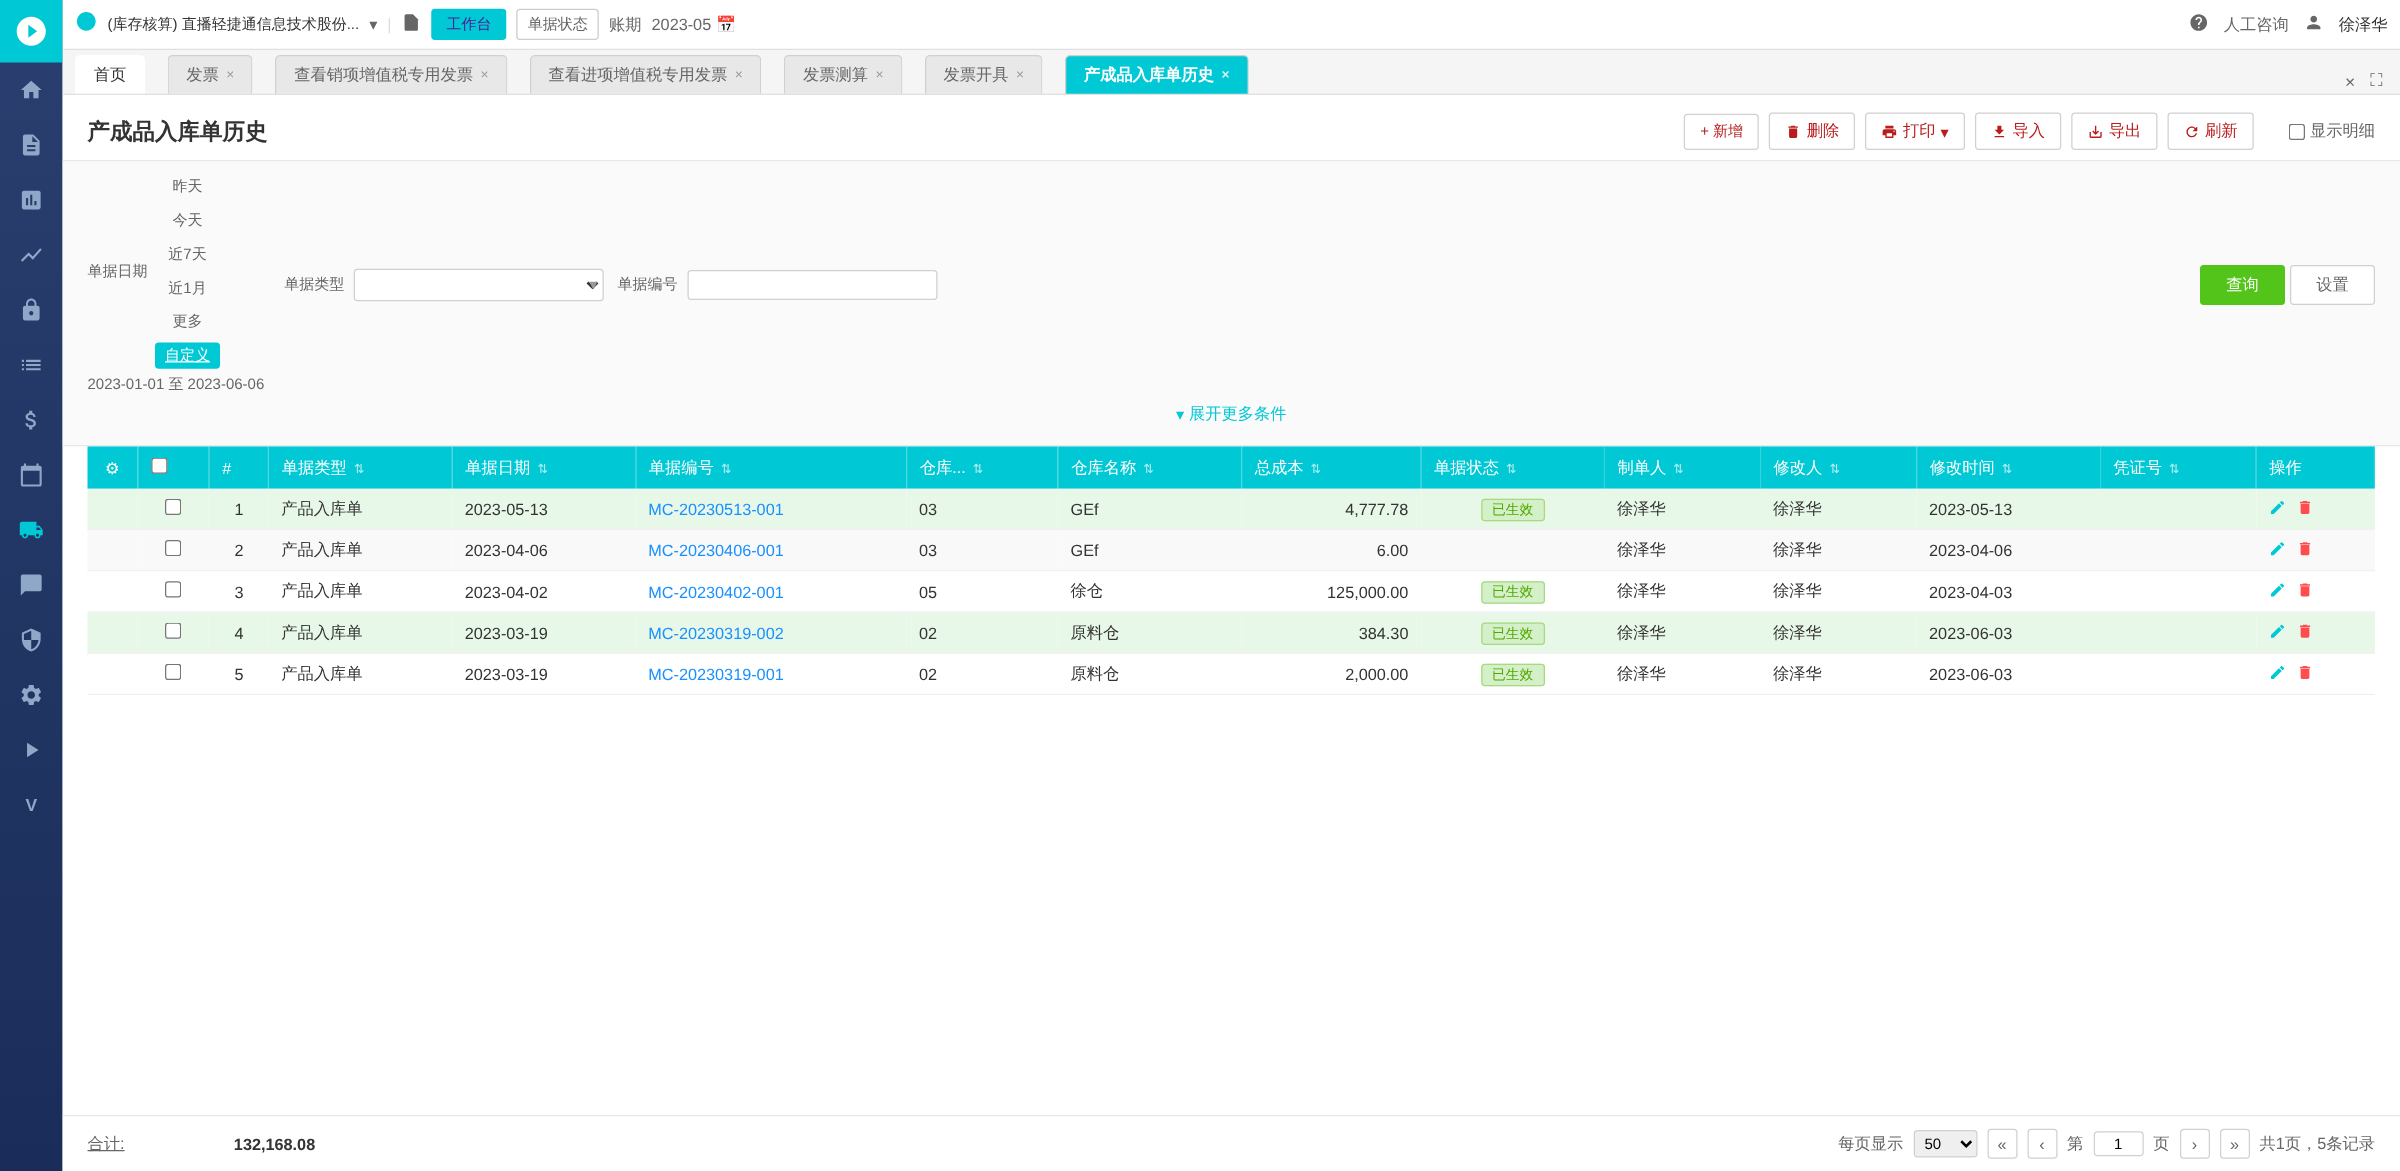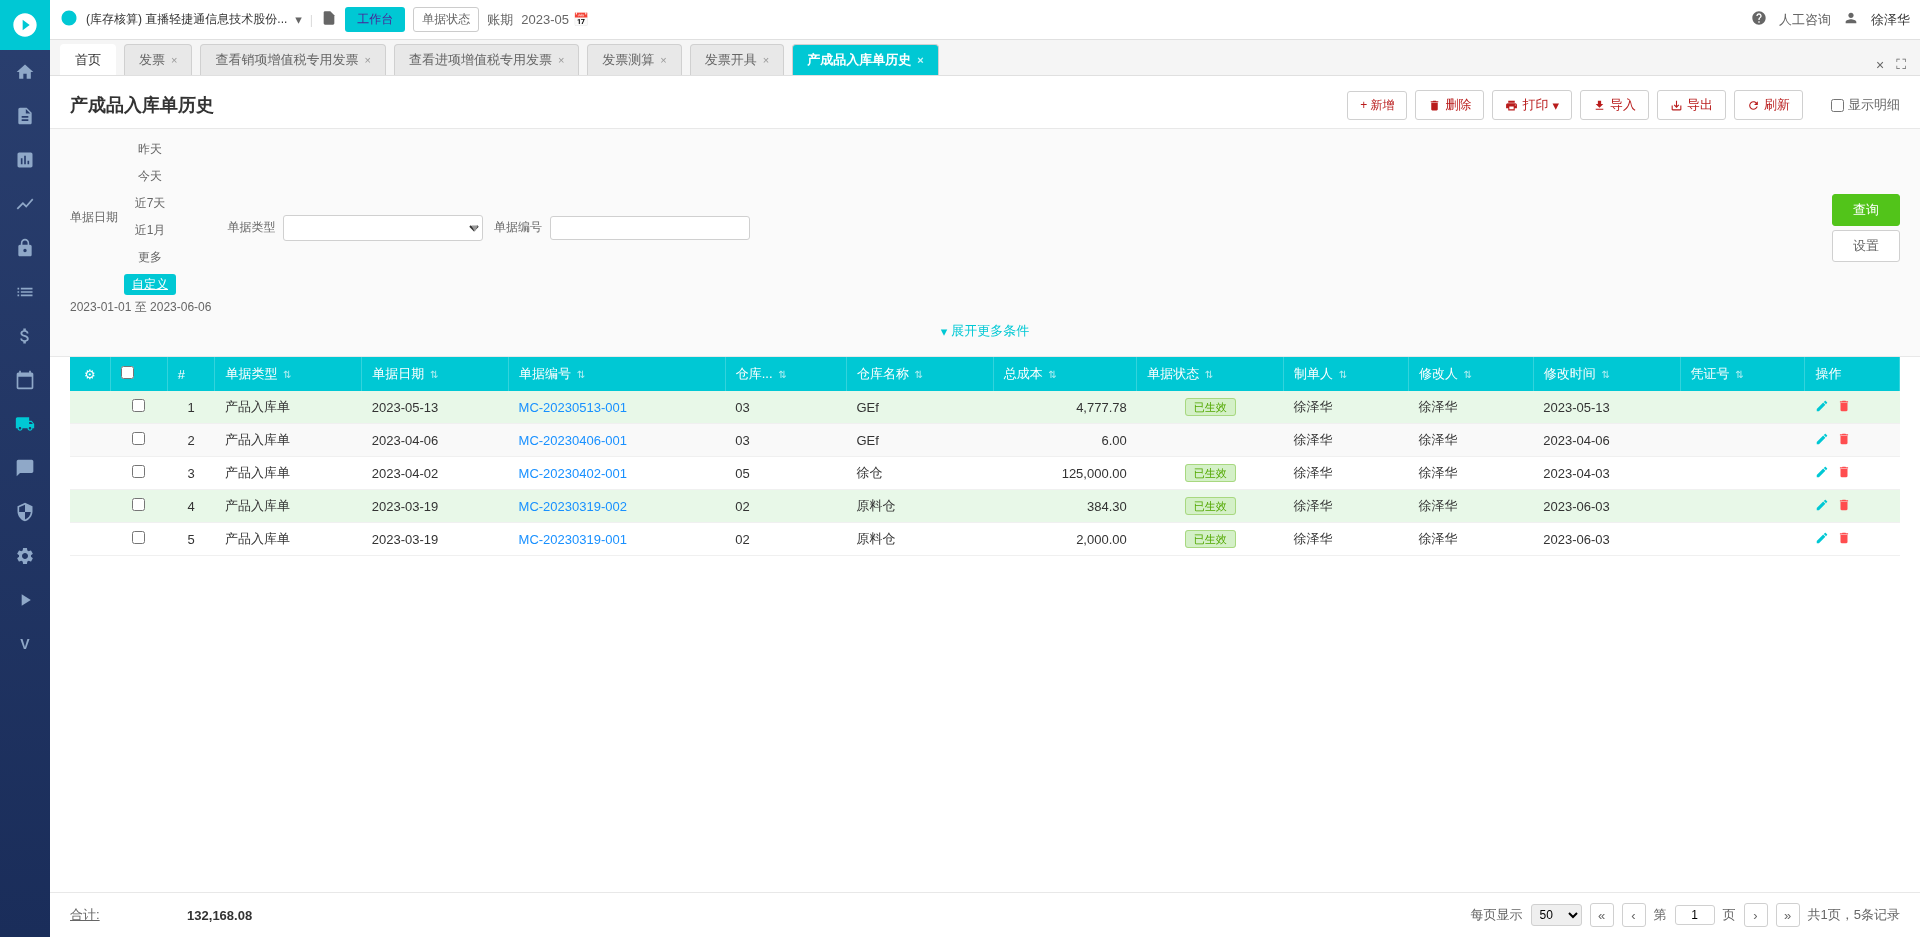--- a/index.html
+++ b/index.html
@@ -20,21 +20,21 @@
     .topbar-brand { display: flex; align-items: center; gap: 6px; color: #333; font-size: 12px; max-width: 280px; overflow: hidden; white-space: nowrap; text-overflow: ellipsis; }
     .topbar-brand-icon { color: #00c8d4; font-size: 16px; }
     .topbar-workbench { background: #00c8d4; color: #4c1d95; padding: 4px 12px; border-radius: 3px; cursor: pointer; font-size: 12px; border: none; }
     .topbar-switch-btn { border: 1px solid #ccc; background: white; padding: 3px 8px; border-radius: 3px; cursor: pointer; font-size: 12px; color: #666; }
     .topbar-period { display: flex; align-items: center; gap: 4px; color: #666; font-size: 12px; text-align: center; }
     .topbar-spacer { flex: 1; }
     .topbar-right { display: flex; align-items: center; gap: 12px; color: #666; font-size: 12px; }
     .topbar-user { display: flex; align-items: center; gap: 4px; cursor: pointer; color: #333; }
 
     
-    .tabs { height: 36px; background: #f5f5f5; border-bottom: 1px solid #e0e0e0; display: flex; align-items: flex-end; flex-shrink: 0; padding-left: 10px; gap: 8px; }
+    .tabs { height: 36px; background: #f5f5f5; border-bottom: 1px solid #e0e0e0; display: flex; align-items: flex-end; flex-shrink: 0; padding-left: 10px; gap: 18px; }
     .tab { padding: 6px 14px; background: #e8e8e8; border: 1px solid #d0d0d0; border-bottom: none; border-radius: 4px 4px 0 0; cursor: pointer; font-size: 12px; color: #666; display: flex; align-items: center; gap: 6px; white-space: nowrap; }
     .tab.active { background: white; color: #00c8d4; border-color: #d0d0d0; font-weight: bold; }
     .tab .close-btn { color: #999; font-size: 11px; cursor: pointer; }
     .tab-home { background: white; border-color: transparent; color: #333; }
     .tab-actions { margin-left: auto; display: flex; align-items: center; gap: 4px; padding-right: 10px; }
     .tab-action-btn { background: none; border: none; cursor: pointer; color: #666; font-size: 14px; padding: 2px 4px; }
 
     
     .page-content { flex: 1; background: white; overflow: auto; padding: 0; display: flex; flex-direction: column; }
 
@@ -49,21 +49,21 @@
     .filter-row { display: flex; align-items: center; gap: 16px; flex-wrap: wrap; }
     .filter-label { color: #666; font-size: 12px; white-space: nowrap; }
     .filter-date-options { display: flex; align-items: center; gap: 6px; flex-direction: column; }
     .filter-date-btn { color: #666; font-size: 12px; cursor: pointer; padding: 2px 4px; }
     .filter-date-custom { background: #00c8d4; color: white; padding: 2px 8px; border-radius: 3px; font-size: 12px; cursor: pointer; text-decoration: underline; }
     .filter-date-range { color: #666; font-size: 12px; margin-top: 2px; }
     .filter-select { border: 1px solid #d0d0d0; border-radius: 3px; padding: 4px 8px; font-size: 12px; color: #333; background: white; min-width: 200px; outline: none; }
     .filter-input { border: 1px solid #d0d0d0; border-radius: 3px; padding: 4px 8px; font-size: 12px; color: #333; background: white; min-width: 200px; outline: none; }
     .filter-group { display: flex; align-items: center; gap: 8px; }
     .filter-expand { display: flex; align-items: center; justify-content: center; padding: 6px 0; color: #00c8d4; font-size: 12px; cursor: pointer; gap: 4px; }
-    .filter-actions { display: flex; flex-direction: column; gap: 4px; }
+    .filter-actions { display: flex; flex-direction: row; gap: 4px; }
     .btn-query { background: #52c41a; color: white; border-color: #52c41a; padding: 6px 20px; font-size: 13px; }
     .btn-set { background: white; color: #666; border-color: #d0d0d0; padding: 6px 20px; font-size: 13px; }
 
     
     .table-container { flex: 1; overflow: auto; padding: 0 20px; }
     .data-table { width: 100%; border-collapse: collapse; font-size: 12px; }
     .data-table thead tr { background: #00c8d4; color: white; }
     .data-table thead th { padding: 8px 10px; text-align: left; white-space: nowrap; font-weight: normal; border-right: 1px solid rgba(255,255,255,0.2); cursor: pointer; }
     .data-table thead th:first-child { width: 40px; text-align: center; }
     .data-table thead th .sort-icon { font-size: 10px; color: rgba(255,255,255,0.7); margin-left: 2px; }

